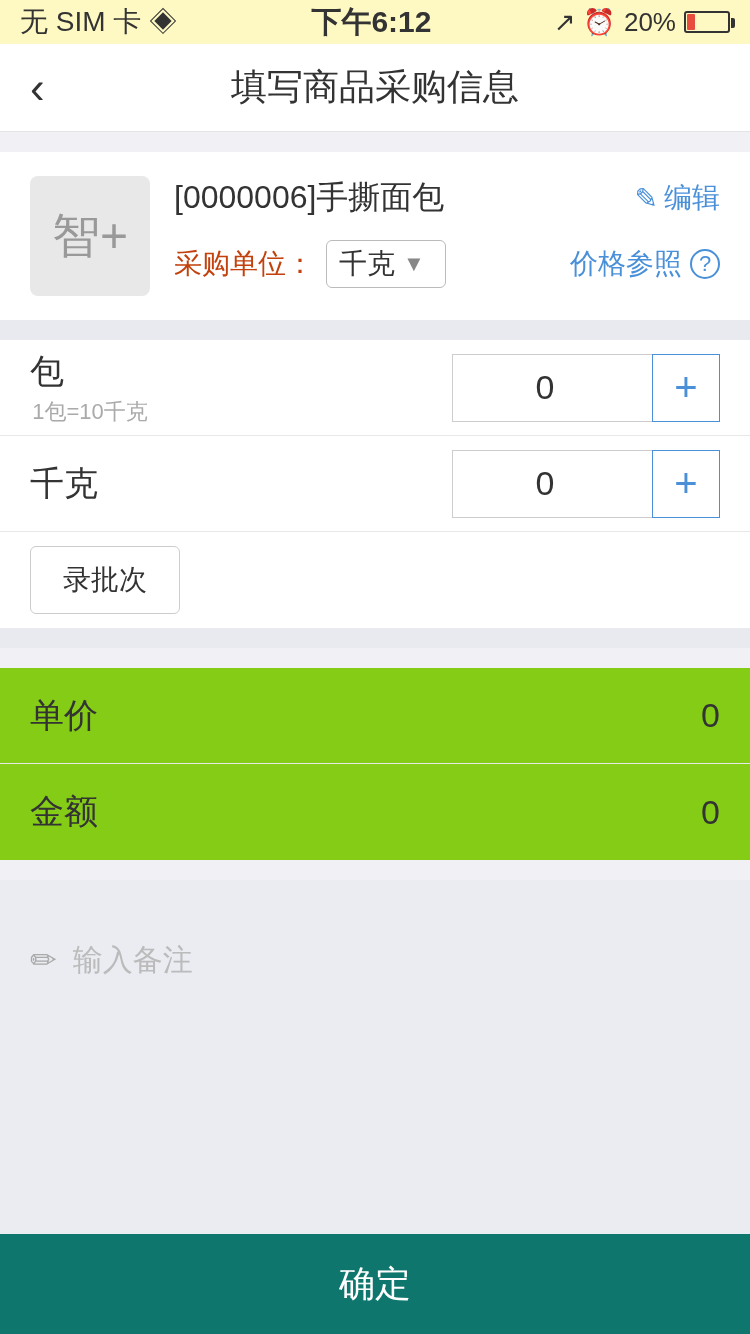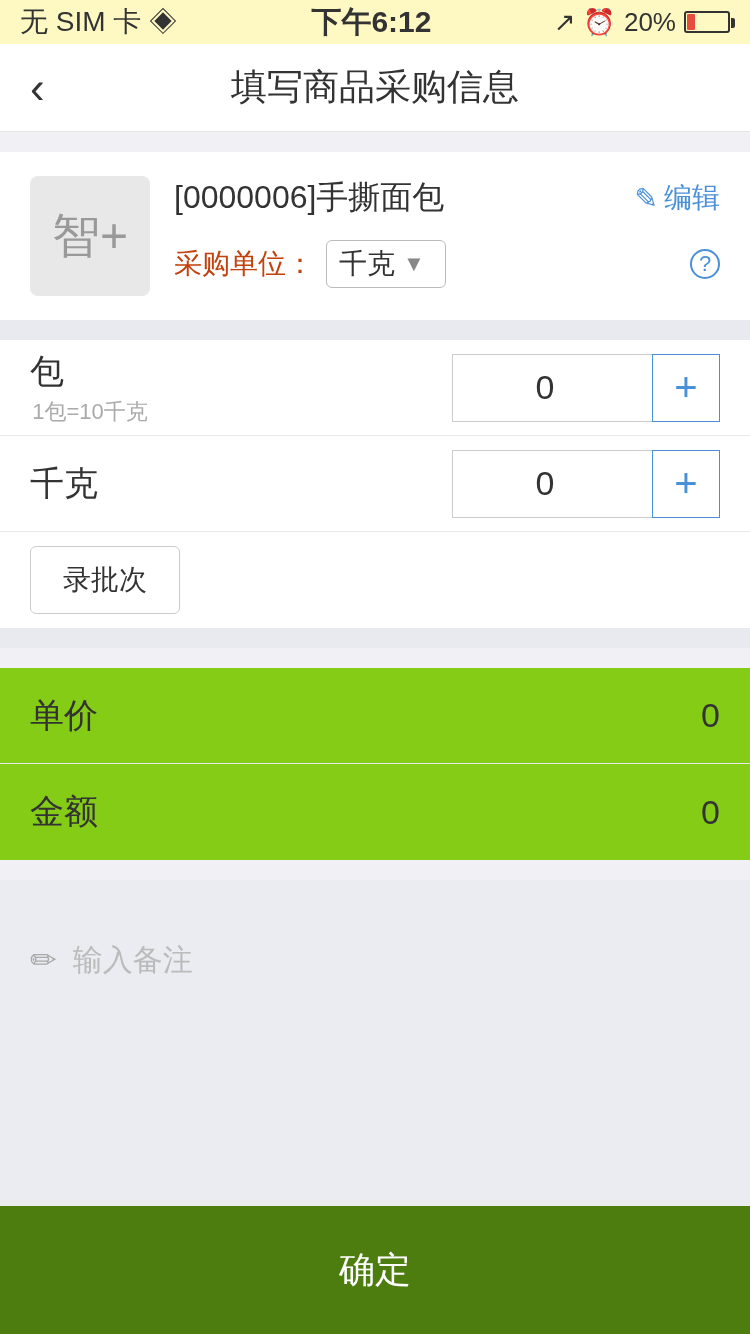--- a/index.html
+++ b/index.html
@@ -237,22 +237,22 @@
 
     
     .spacer { flex: 1; min-height: 200px; background: #eaecf2; }
 
     
     .bottom-btn {
       position: fixed;
       bottom: 0;
       left: 0;
       width: 750px;
-      height: 128px;
-      background: #4d7c0f;
+      height: 100px;
+      background: #0f766e;
       color: #fff;
       font-size: 36px;
       display: flex;
       align-items: center;
       justify-content: center;
       cursor: pointer;
       border: none;
       outline: none;
     }
 
@@ -299,20 +299,21 @@
       </div>
       <div class="unit-row">
         <div style="display:flex;align-items:center;gap:12px;">
           <span class="unit-label">采购单位：</span>
           <span class="unit-select">
             <span>千克</span>
             <span class="unit-select-arrow">▼</span>
           </span>
         </div>
         <span class="price-ref">
+          <span>价格参照</span>
           <span class="price-ref-icon">?</span>
         </span>
       </div>
     </div>
   </div>
 
   <div class="section-divider"></div>
 
   <div class="input-section">
 

